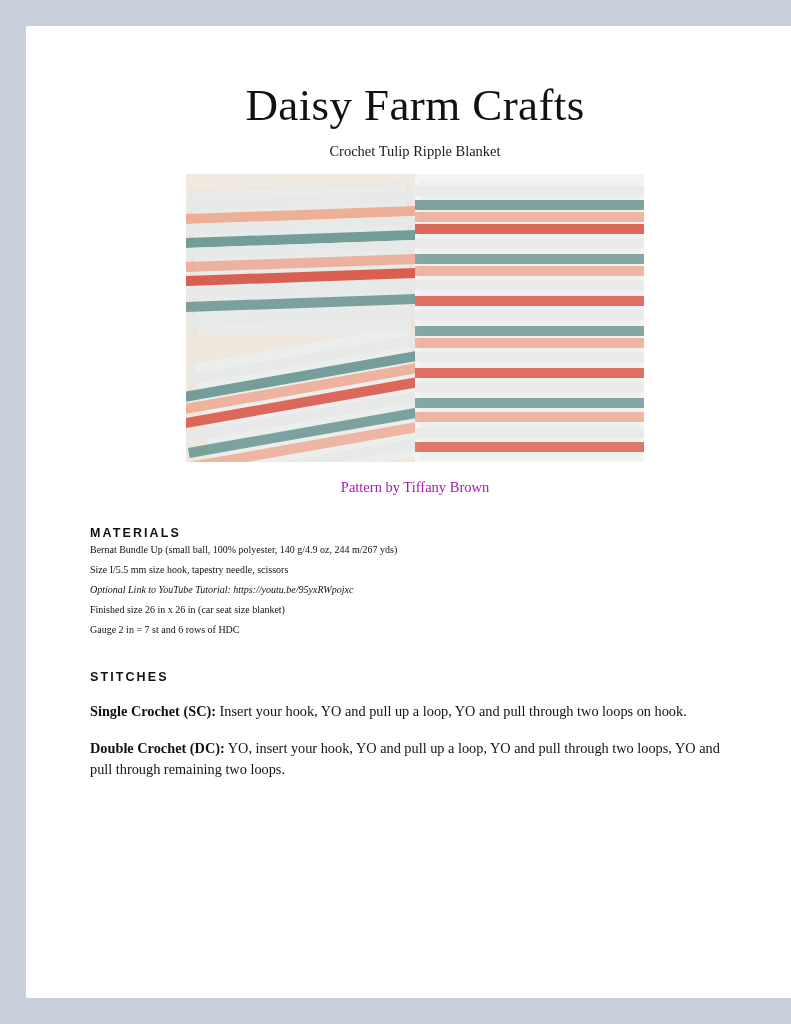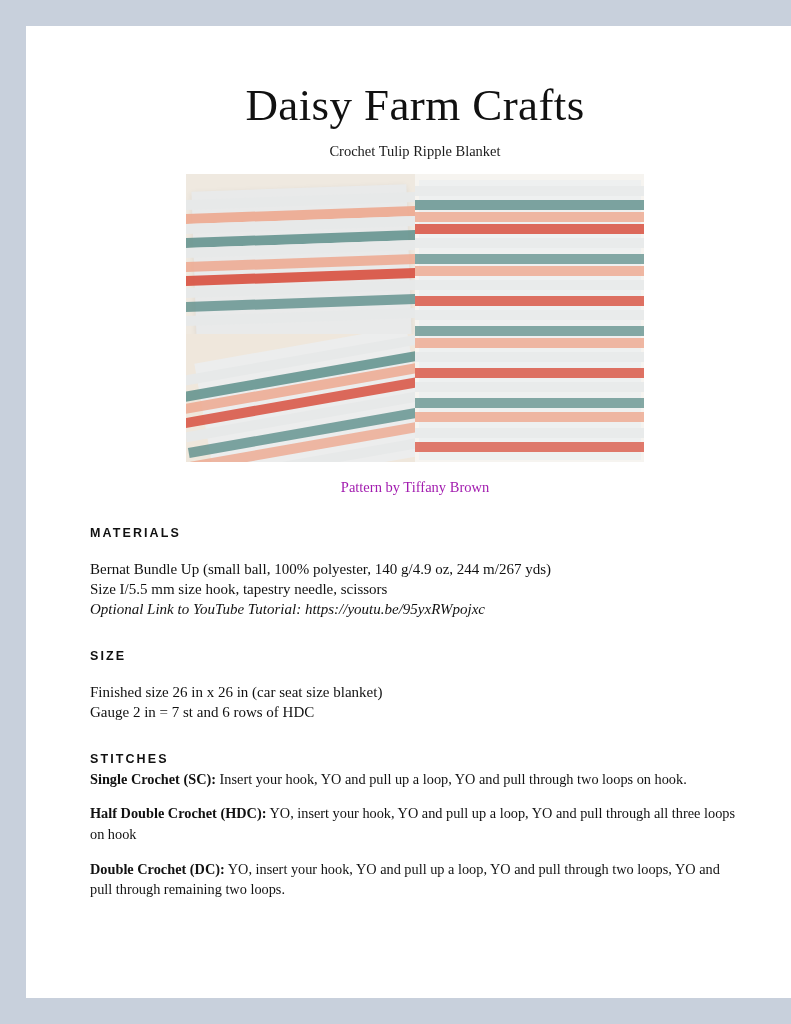--- a/index.html
+++ b/index.html
@@ -104,31 +104,30 @@
   }
   h2.section {
     font-family: "Liberation Sans", sans-serif;
     font-size: 12.5px;
     font-weight: bold;
     letter-spacing: 2.1px;
     color: #111111;
     margin: 30px 0 0 0;
   }
   .block {
-    margin-top: 19px;
-    font-size: 15px;
+    font-size: 10px;
     line-height: 20px;
     color: #111111;
   }
   .block div { white-space: nowrap; }
   .link-line {
     font-style: italic;
   }
   .stitch-p {
-    margin-top: 3px;
+    margin-top: 17px;
     font-size: 14.3px;
     line-height: 20.5px;
     color: #111111;
   }
   .stitch-p b { font-weight: bold; }
   .sec-size { margin-top: 33px; }
   .sec-stitches { margin-top: 33px; }
 </style>
 </head>
 <body>
@@ -204,34 +203,30 @@
 
   <div class="content">
 
     <h2 class="section">MATERIALS</h2>
     <div class="block">
       <div>Bernat Bundle Up (small ball, 100% polyester, 140 g/4.9 oz, 244 m/267 yds)</div>
       <div>Size I/5.5 mm size hook, tapestry needle, scissors</div>
       <div class="link-line">Optional Link to YouTube Tutorial: https://youtu.be/95yxRWpojxc</div>
     </div>
 
-    <h2 class="section sec-size">SIZE</h2>
     <div class="block">
       <div>Finished size 26 in x 26 in (car seat size blanket)</div>
       <div>Gauge 2 in = 7 st and 6 rows of HDC</div>
     </div>
 
     <h2 class="section sec-stitches">STITCHES</h2>
 
     <p class="stitch-p">
       <b>Single Crochet (SC):</b><span> Insert your hook, YO and pull up a loop, YO and pull through two loops on hook.</span>
     </p>
 
-    <p class="stitch-p">
-      <b>Half Double Crochet (HDC):</b><span> YO, insert your hook, YO and pull up a loop, YO and pull through all three loops on hook</span>
-    </p>
 
     <p class="stitch-p">
       <b>Double Crochet (DC):</b><span> YO, insert your hook, YO and pull up a loop, YO and pull through two loops, YO and pull through remaining two loops.</span>
     </p>
 
   </div>
 </div>
 
 </body></html>

